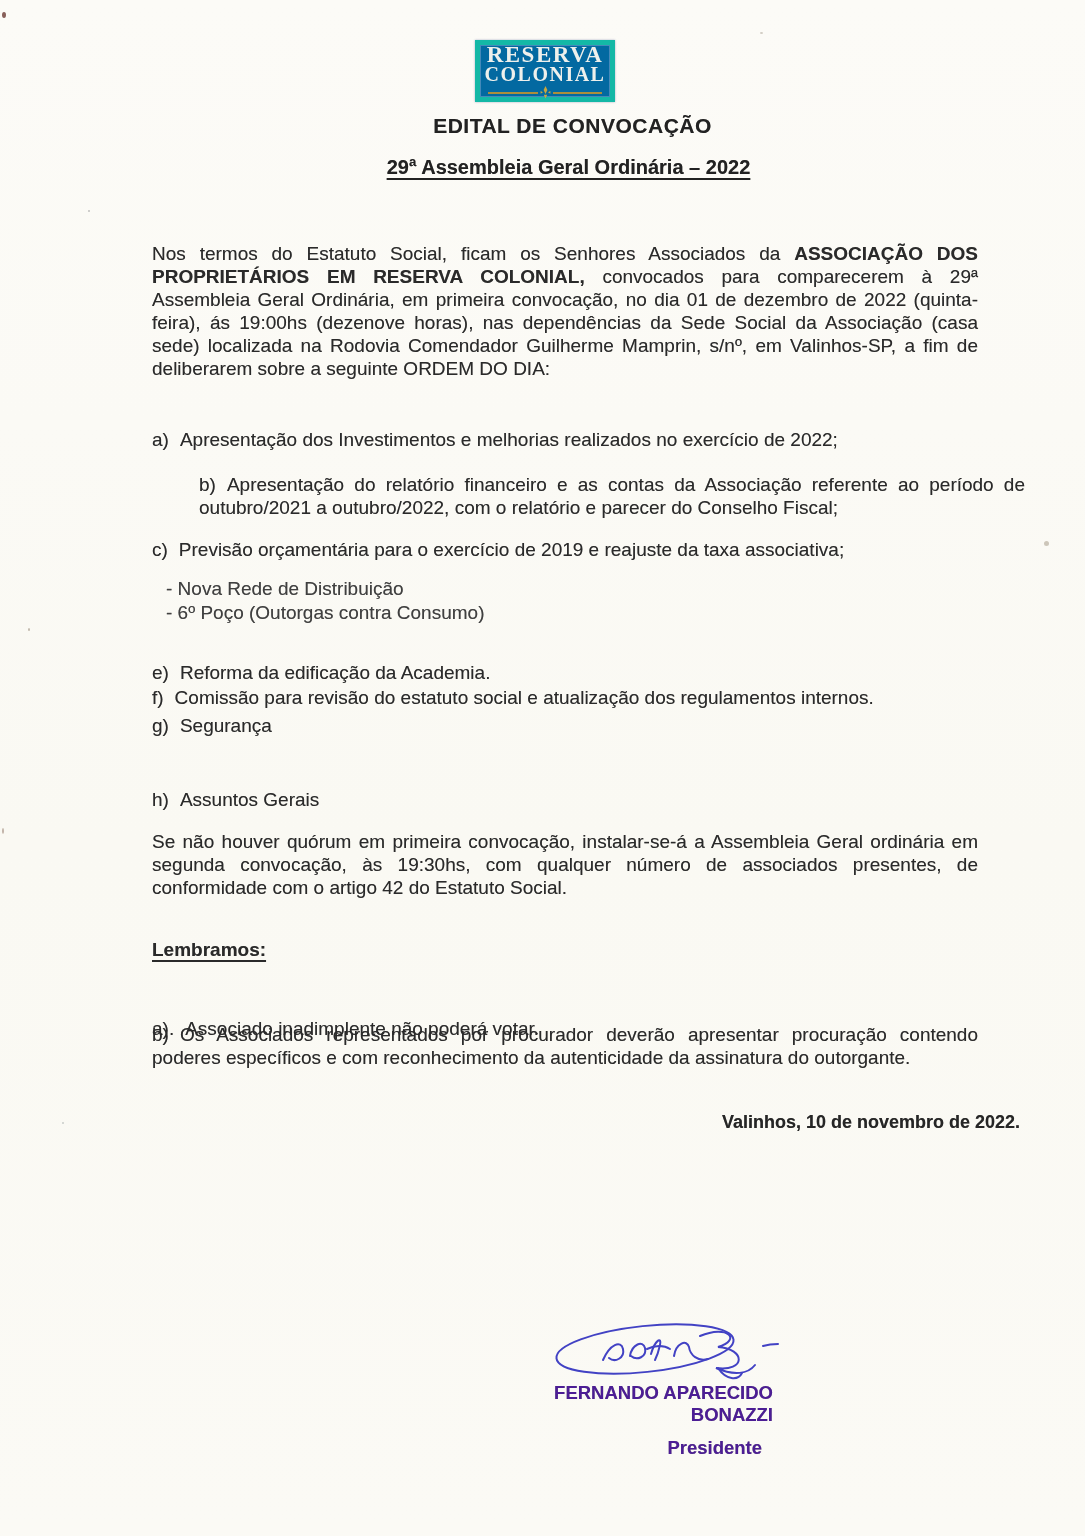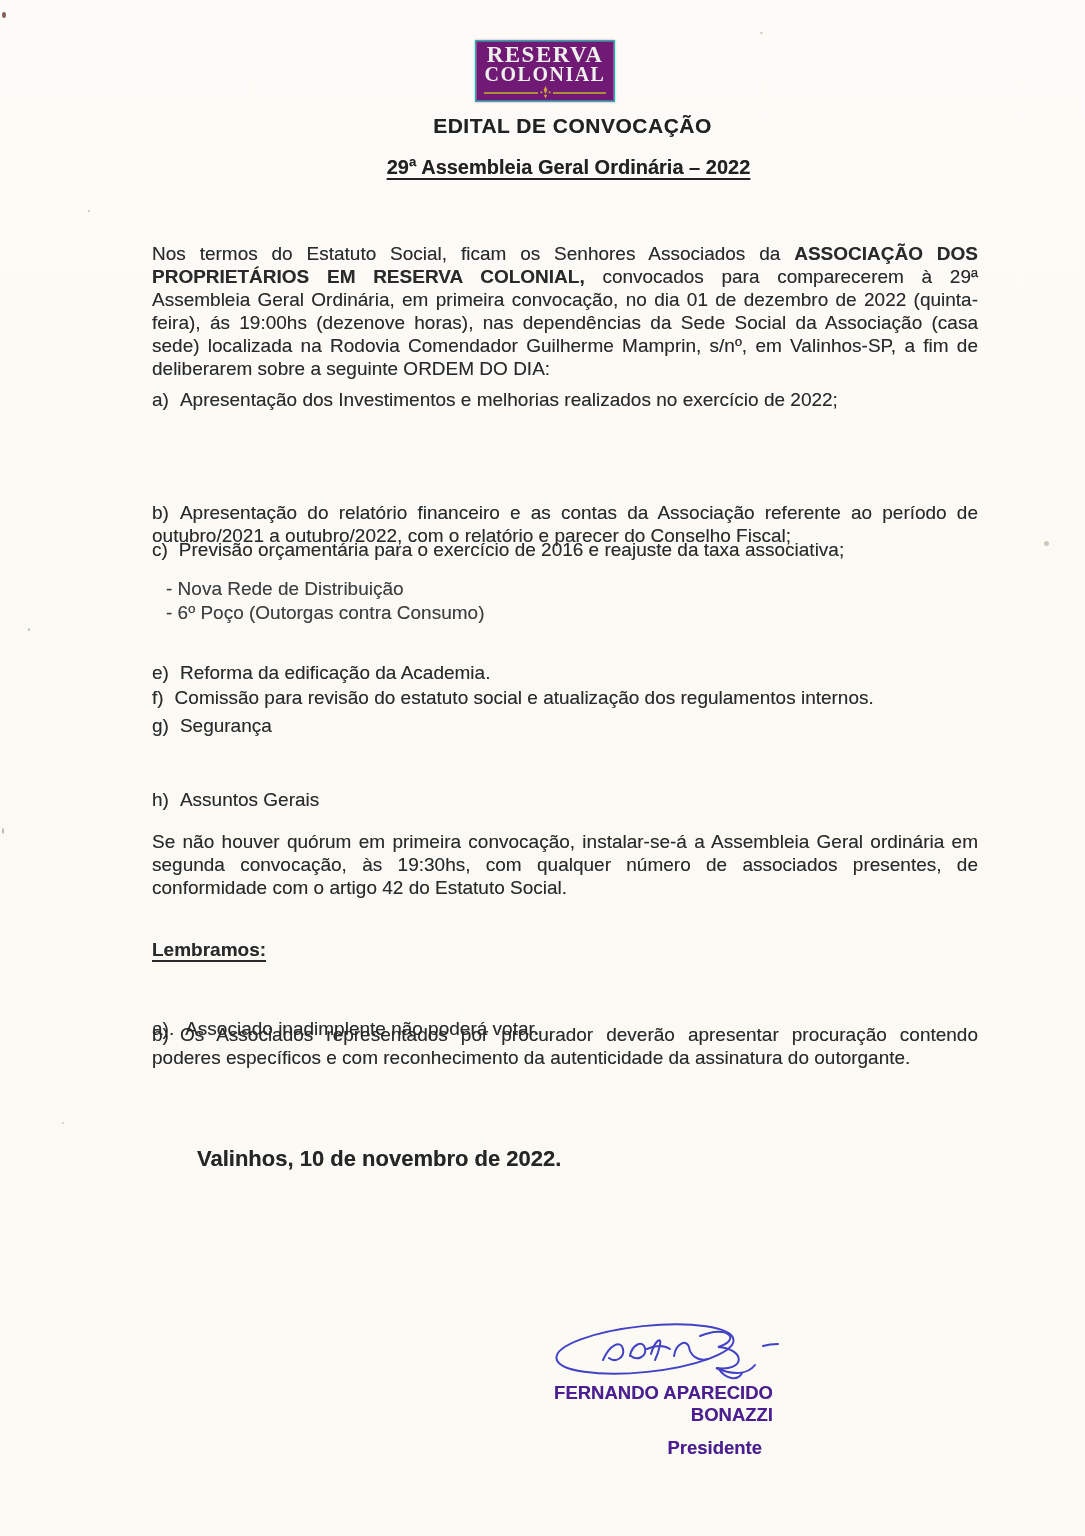--- a/index.html
+++ b/index.html
@@ -20,22 +20,22 @@
     text-align:justify;
     color:#2a2a2a;
     text-shadow:0 0 0.5px rgba(60,60,60,0.45);
   }
   .lbl{padding-right:11px;}
   strong{font-weight:bold;}
 
   
   .logo{
     position:absolute;left:475px;top:40px;width:140px;height:62px;
-    background:#701a75;
-    border:1px solid #14b8a6;
+    background:#0369a1;
+    border:5px solid #14b8a6;
     box-shadow:inset 0 0 0 1px rgba(175,190,228,0.38),0 0 2px rgba(70,85,140,0.45);
     display:flex;flex-direction:column;align-items:center;justify-content:center;
     box-sizing:border-box;padding-top:1px;
   }
   .logo-line1{
     font-family:"Liberation Serif","DejaVu Serif",serif;
     color:#eef0ec;font-size:23px;line-height:21px;font-weight:bold;letter-spacing:1.5px;
   }
   .logo-line2{
     font-family:"Liberation Serif","DejaVu Serif",serif;
@@ -58,22 +58,22 @@
   }
   .underlined{text-decoration:underline;text-decoration-thickness:2px;text-underline-offset:4px;}
 
   .subitem{
     margin:2px 0 0 14px;font-size:19px;line-height:22px;color:#404040;
     text-shadow:0 0 0.5px rgba(60,60,60,0.45);
   }
   .reminder-head{font-size:19px;font-weight:bold;}
 
   .date-line{
-    position:absolute;left:197px;top:1146px;width:823px;margin:0;
-    text-align:left;font-size:22px;font-weight:bold;color:#262626;
+    position:absolute;left:197px;top:1112px;width:823px;margin:0;
+    text-align:right;font-size:18px;font-weight:bold;color:#262626;
     text-shadow:0 0 0.5px rgba(40,40,40,0.5);
   }
 
   .signature-svg{position:absolute;left:548px;top:1316px;}
   .sig-block{
     position:absolute;left:473px;top:1382px;width:300px;
     text-align:right;font-weight:bold;color:#4c1d95;
     text-shadow:0 0 0.5px rgba(40,40,40,0.5);
   }
   .sig-name{font-size:18.5px;line-height:22px;margin:0;}
@@ -112,25 +112,25 @@
       </svg>
       <span class="orn-line"></span>
     </div>
   </div>
 
   <h1 class="doc-title">EDITAL DE CONVOCAÇÃO</h1>
   <h2 class="doc-subtitle"><span class="underlined">29ª Assembleia Geral Ordinária – 2022</span></h2>
 
   <p class="para abs" style="top:242px;"><span>Nos termos do Estatuto Social, ficam os Senhores Associados da </span><strong>ASSOCIAÇÃO DOS PROPRIETÁRIOS EM RESERVA COLONIAL,</strong><span> convocados para comparecerem à 29ª Assembleia Geral Ordinária, em primeira convocação, no dia 01 de dezembro de 2022 (quinta-feira), ás 19:00hs (dezenove horas), nas dependências da Sede Social da Associação (casa sede) localizada na Rodovia Comendador Guilherme Mamprin, s/nº, em Valinhos-SP, a fim de deliberarem sobre a seguinte ORDEM DO DIA:</span></p>
 
-  <p class="para abs" style="top:388px;"><span class="lbl">a)</span><span>Apresentação dos Investimentos e melhorias realizados no exercício de 2022;</span></p>
+  <p class="para abs" style="top:428px;"><span class="lbl">a)</span><span>Apresentação dos Investimentos e melhorias realizados no exercício de 2022;</span></p>
 
-  <p class="para abs" style="top:501px;"><span class="lbl">b)</span><span>Apresentação do relatório financeiro e as contas da Associação referente ao período de outubro/2021 a outubro/2022, com o relatório e parecer do Conselho Fiscal;</span></p>
+  <p class="para abs" style="top:473px;margin-left:47px;"><span class="lbl">b)</span><span>Apresentação do relatório financeiro e as contas da Associação referente ao período de outubro/2021 a outubro/2022, com o relatório e parecer do Conselho Fiscal;</span></p>
 
-  <p class="para abs" style="top:538px;"><span class="lbl">c)</span><span>Previsão orçamentária para o exercício de 2016 e reajuste da taxa associativa;</span></p>
+  <p class="para abs" style="top:538px;"><span class="lbl">c)</span><span>Previsão orçamentária para o exercício de 2019 e reajuste da taxa associativa;</span></p>
 
   <div class="abs" style="top:576px;">
     <p class="subitem">- Nova Rede de Distribuição</p>
     <p class="subitem">- 6º Poço (Outorgas contra Consumo)</p>
   </div>
 
   <p class="para abs" style="top:661px;"><span class="lbl">e)</span><span>Reforma da edificação da Academia.</span></p>
 
   <p class="para abs" style="top:686px;"><span class="lbl">f)</span><span>Comissão para revisão do estatuto social e atualização dos regulamentos internos.</span></p>
 

